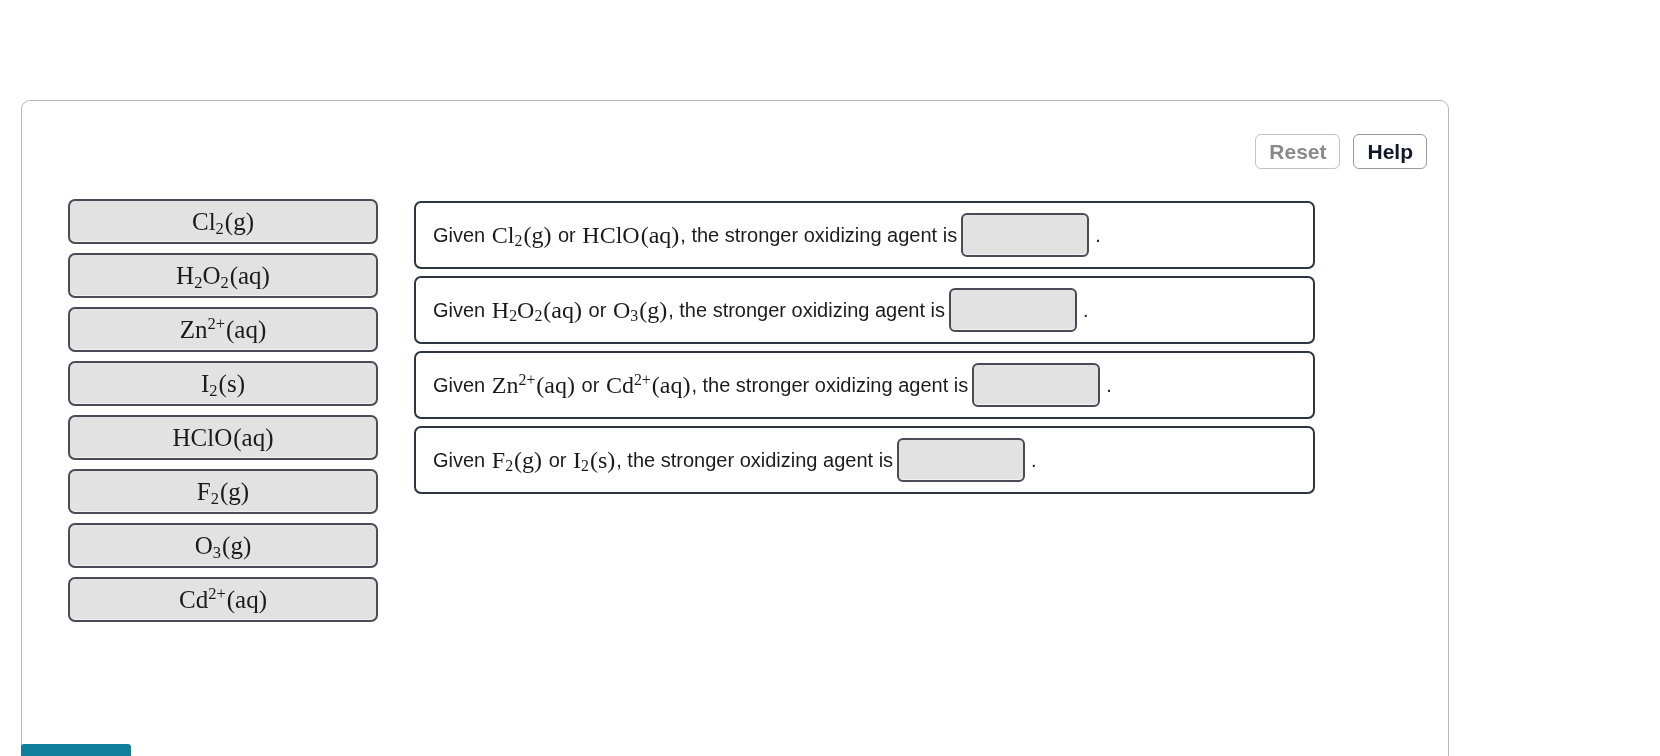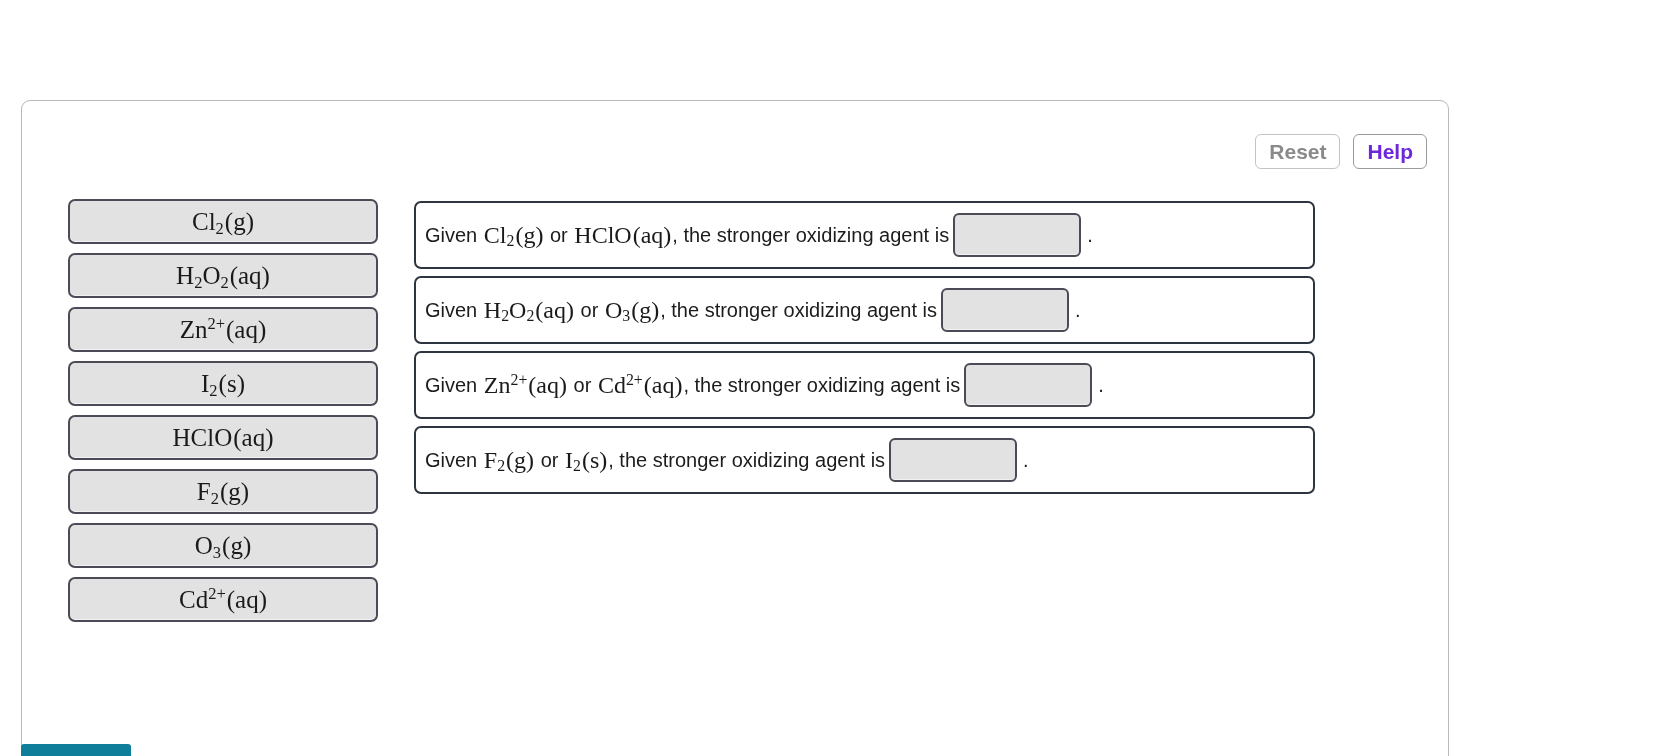--- a/index.html
+++ b/index.html
@@ -64,21 +64,21 @@
     border-radius: 6px;
     background: #ffffff;
     font-family: "Liberation Sans", sans-serif;
     font-size: 21px;
     font-weight: 700;
     line-height: 33px;
     text-align: center;
     cursor: pointer;
   }
   .tool-btn.reset { color: #8a8a8a; }
-  .tool-btn.help  { color: #6d28d9; border-color: #9a9a9a; }
+  .tool-btn.help  { color: #0f172a; border-color: #9a9a9a; }
 
   
   .work-area {
     position: absolute;
     left: 0;
     top: 0;
     width: 100%;
     height: 100%;
   }
 
@@ -117,21 +117,21 @@
   .sentence-row {
     box-sizing: border-box;
     width: 901px;
     height: 68px;
     margin-bottom: 7px;
     border: 2px solid #2d3640;
     border-radius: 7px;
     background: #ffffff;
     display: flex;
     align-items: center;
-    padding-left: 9px;
+    padding-left: 17px;
   }
 
   .sentence-text {
     font-family: "Liberation Sans", sans-serif;
     font-size: 20px;
     color: #1c1c1c;
     white-space: nowrap;
     display: flex;
     align-items: center;
   }

